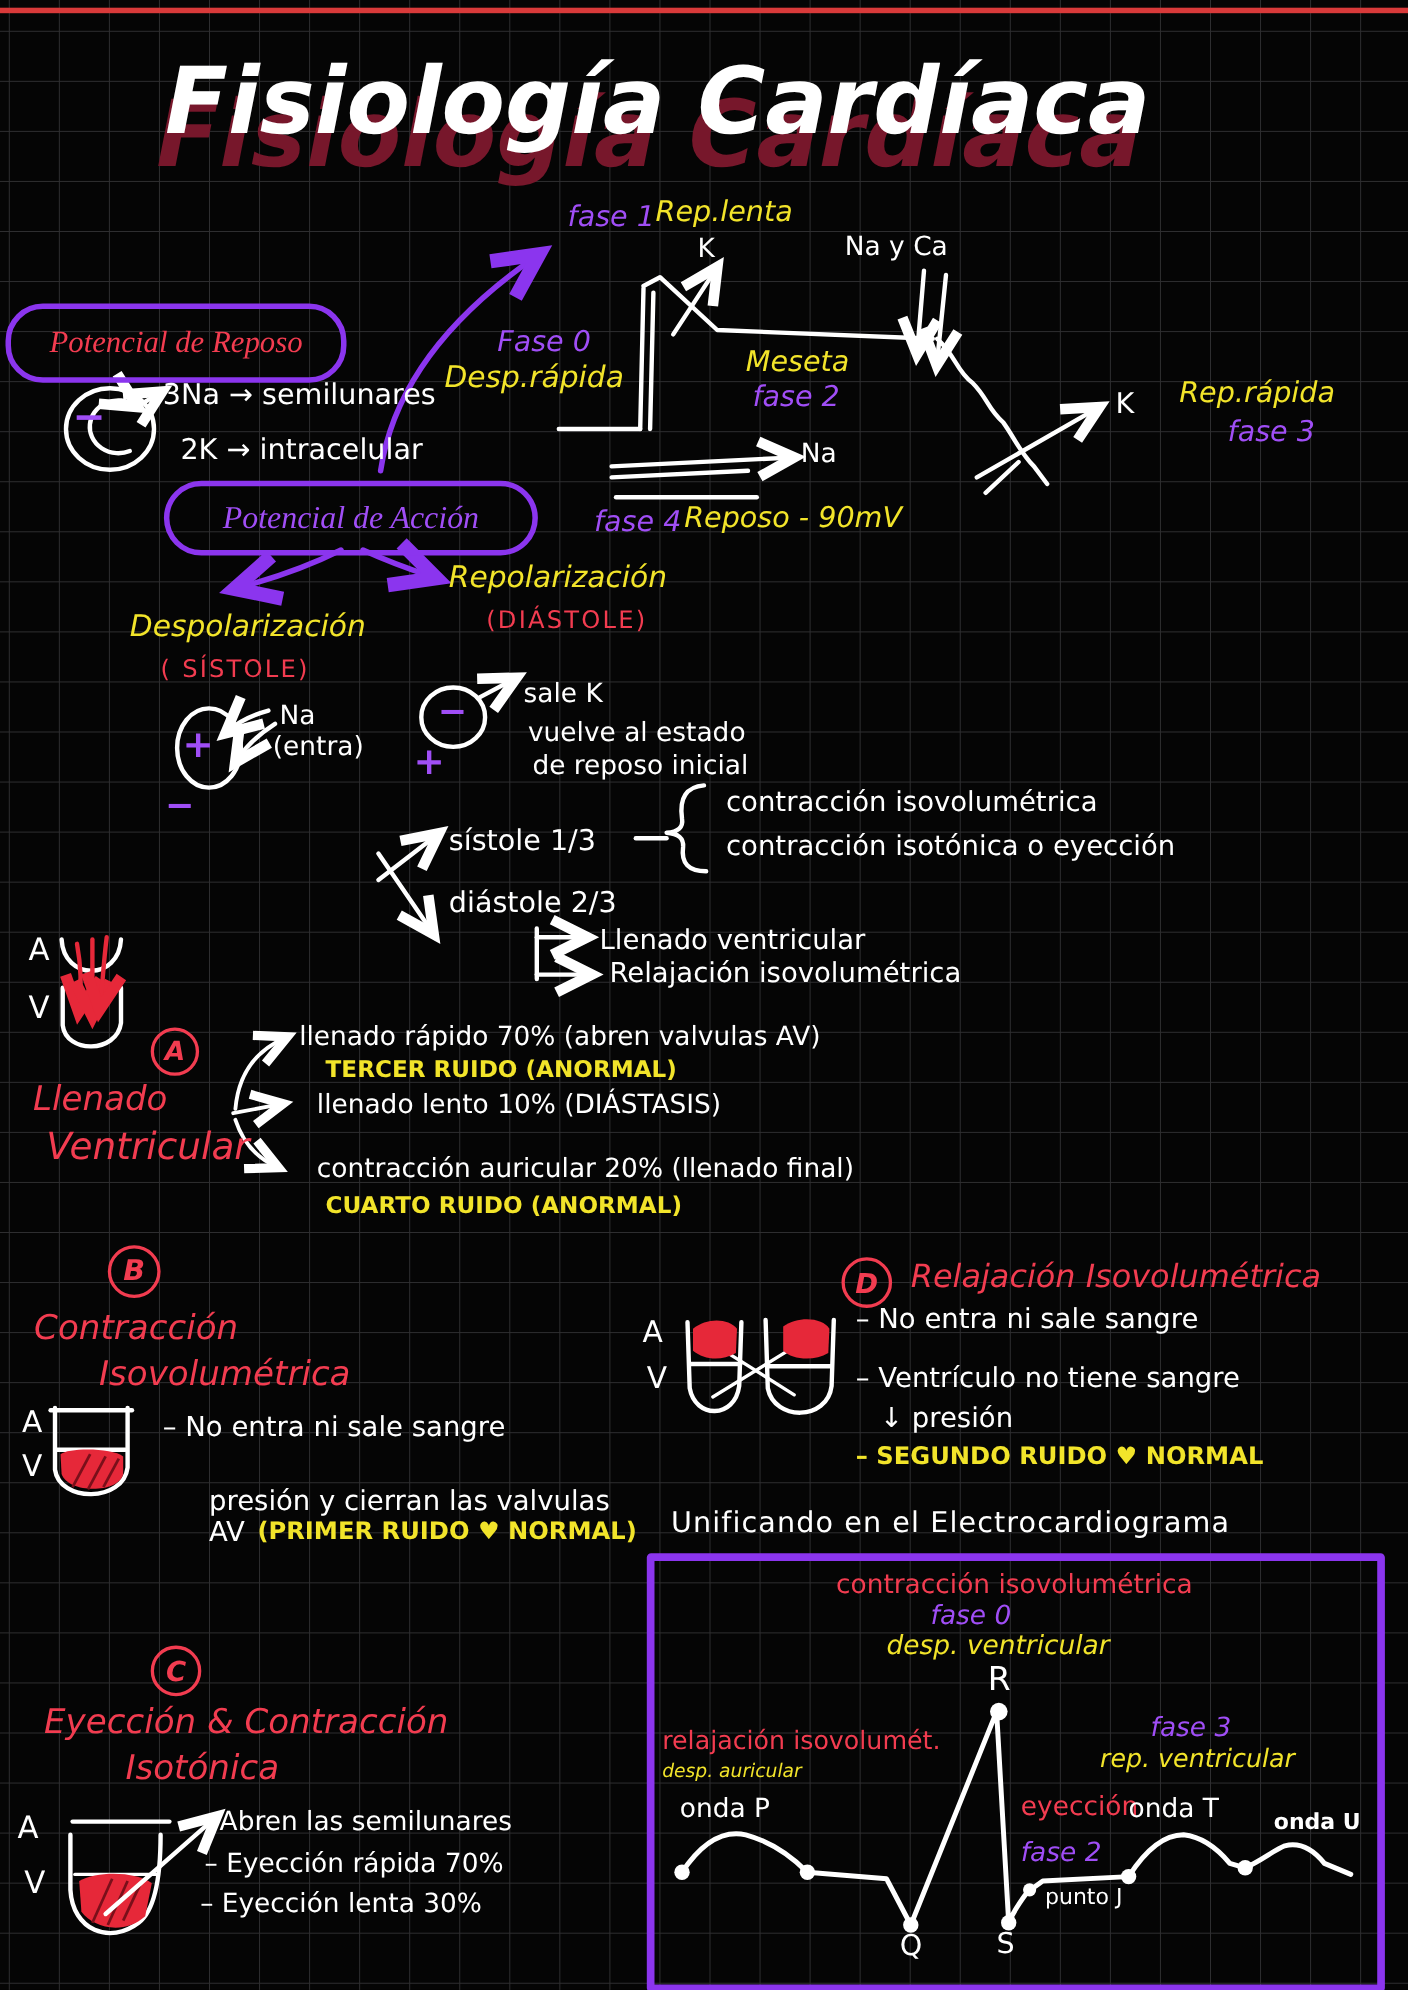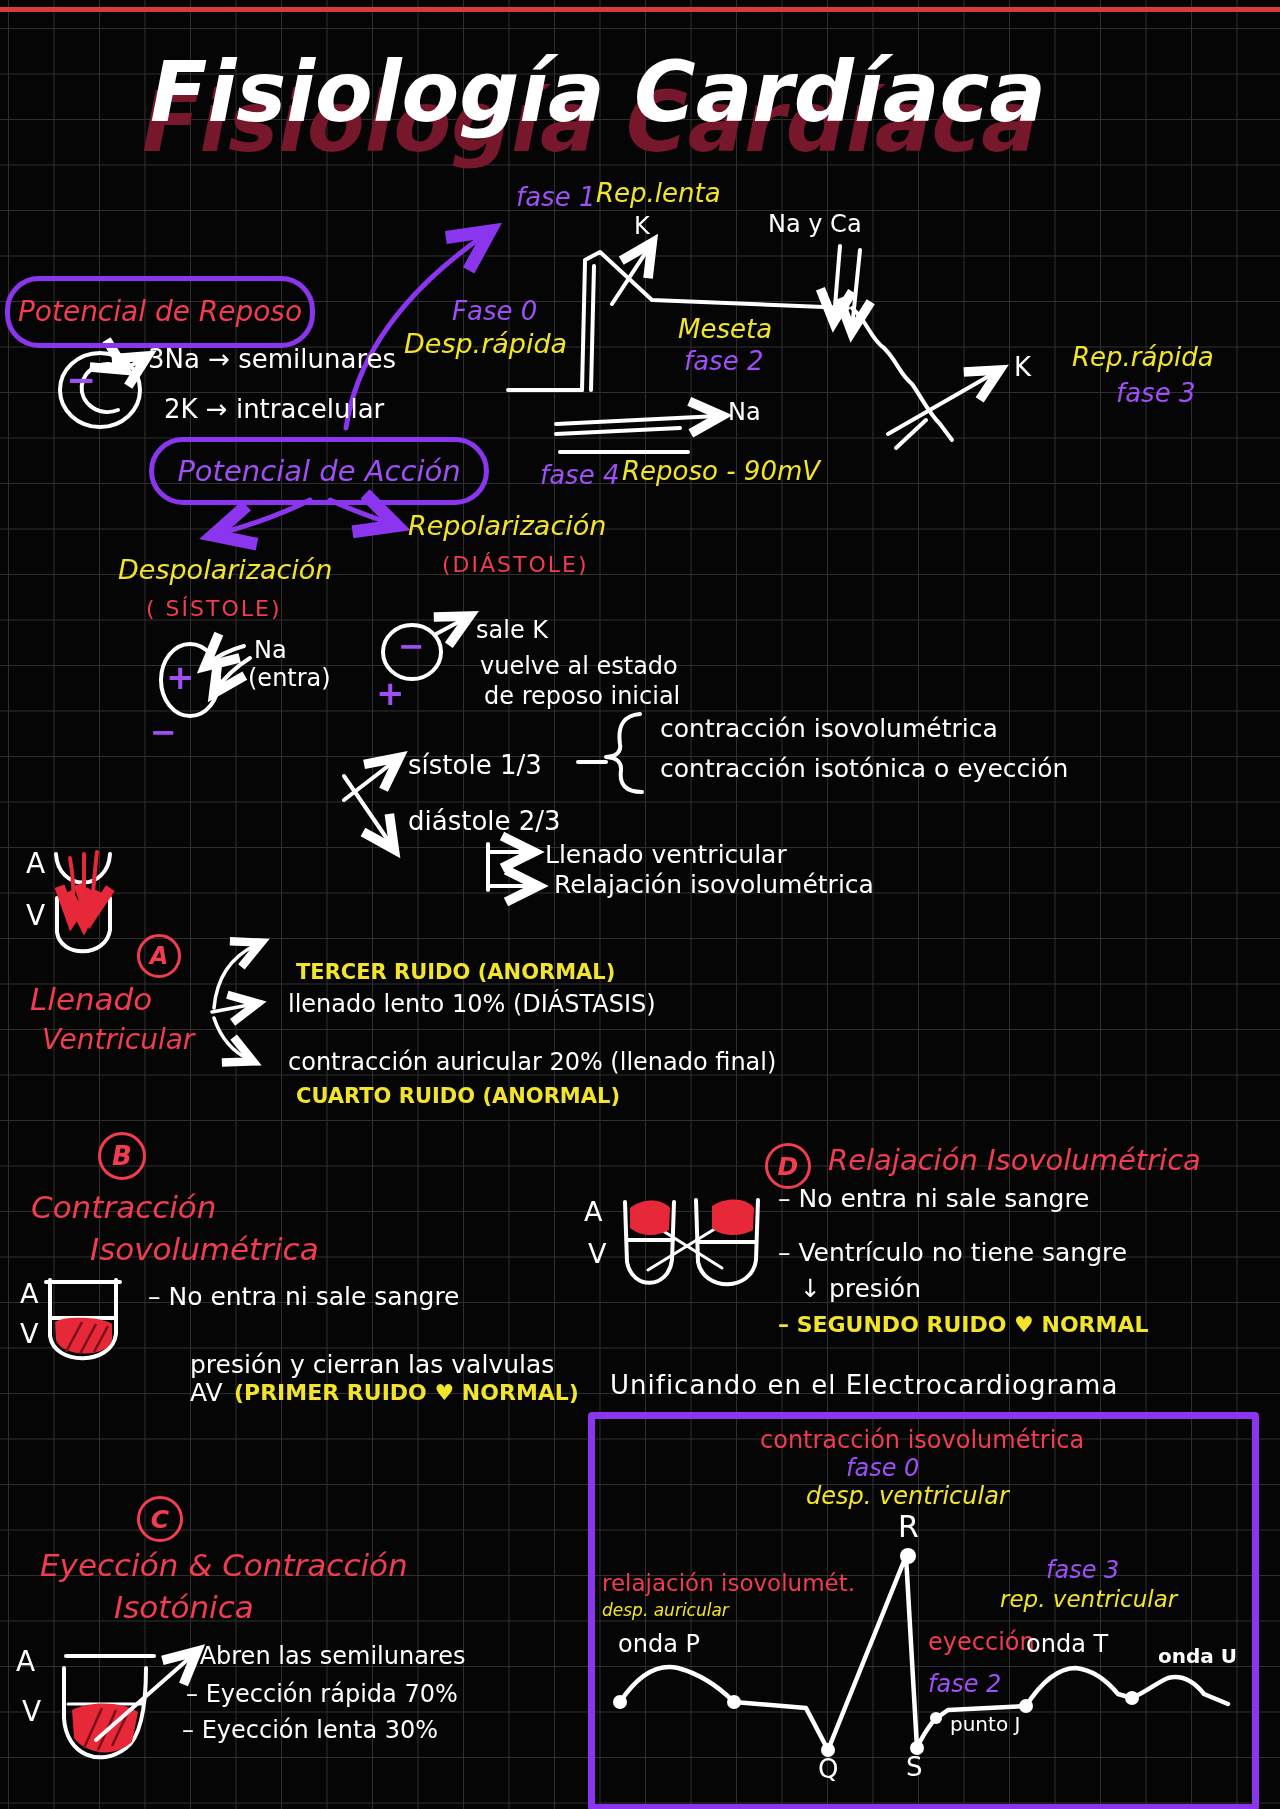--- a/index.html
+++ b/index.html
@@ -7,21 +7,21 @@
     background-color:#050505;
     background-image:linear-gradient(#2e2e30 1px,transparent 1px),
                      linear-gradient(90deg,#2e2e30 1px,transparent 1px);
     background-size:45.5px 45.5px;background-position:8px 28px;
     font-family:"DejaVu Sans",sans-serif;}
   .t{position:absolute;white-space:nowrap;line-height:1;}
   .w{color:#ffffff}.y{color:#f2e42a}.p{color:#a04ef6}.r{color:#f23c50}
   .it{font-style:italic}
   .b{font-weight:bold}
   .box{position:absolute;border:5px solid #8b35ee;border-radius:34px;
-       display:flex;align-items:center;justify-content:center;}
+       display:flex;align-items:center;justify-content:center;font-family:Liberation Serif, serif;}
   .badge{position:absolute;border:3px solid #f23c50;border-radius:50%;
        color:#f23c50;display:flex;align-items:center;justify-content:center;
        font-style:italic;font-weight:bold;}
   .rule{position:absolute;left:0;top:7px;width:100%;height:5px;background:#d93a3a;}
   svg.ink{position:absolute;left:0;top:0;}
 </style>
 </head>
 <body>
 
 <div class="page">
@@ -207,21 +207,22 @@
   <div class="t w" style="left:408px;top:808px;font-size:26px;">diástole 2/3</div>
   <div class="t w" style="left:545px;top:842px;font-size:25px;">Llenado ventricular</div>
   <div class="t w" style="left:554px;top:872px;font-size:25px;">Relajación isovolumétrica</div>
   <div class="t w" style="left:26px;top:850px;font-size:28px;">A</div>
   <div class="t w" style="left:26px;top:902px;font-size:28px;">V</div>
 
   <div class="badge" style="left:137px;top:934px;width:38px;height:38px;font-size:24px;">
     <span>A</span>
   </div>
   <div class="t r it" style="left:30px;top:984px;font-size:31px;">Llenado</div>
-  <div class="t r it" style="left:42px;top:1026px;font-size:28px;">Ventricular</div>
+  <div class="t r it" style="left:42px;top:1026px;font-size:34px;">Ventricular</div>
+  <div class="t w" style="left:272px;top:930px;font-size:24px;">llenado rápido 70%  (abren valvulas AV)</div>
   <div class="t y b" style="left:296px;top:962px;font-size:21px;">TERCER RUIDO (ANORMAL)</div>
   <div class="t w" style="left:288px;top:992px;font-size:24px;">llenado lento 10%  (DIÁSTASIS)</div>
   <div class="t w" style="left:288px;top:1050px;font-size:24px;">contracción auricular 20%  (llenado final)</div>
   <div class="t y b" style="left:296px;top:1086px;font-size:21px;">CUARTO RUIDO (ANORMAL)</div>
 
   <div class="badge" style="left:98px;top:1132px;width:42px;height:42px;font-size:26px;">
     <span>B</span>
   </div>
   <div class="t r it" style="left:31px;top:1192px;font-size:31px;">Contracción</div>
   <div class="t r it" style="left:90px;top:1234px;font-size:31px;">Isovolumétrica</div>

